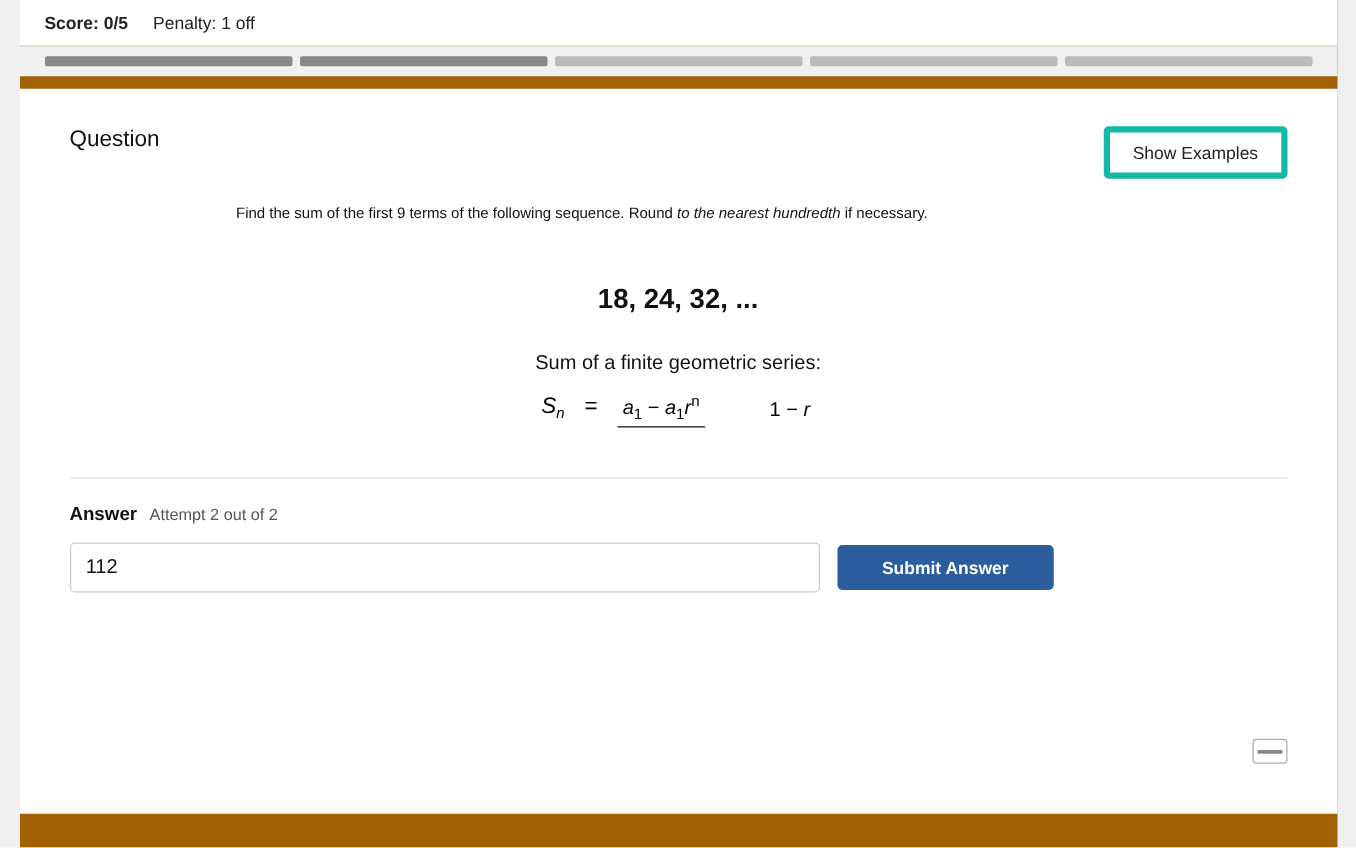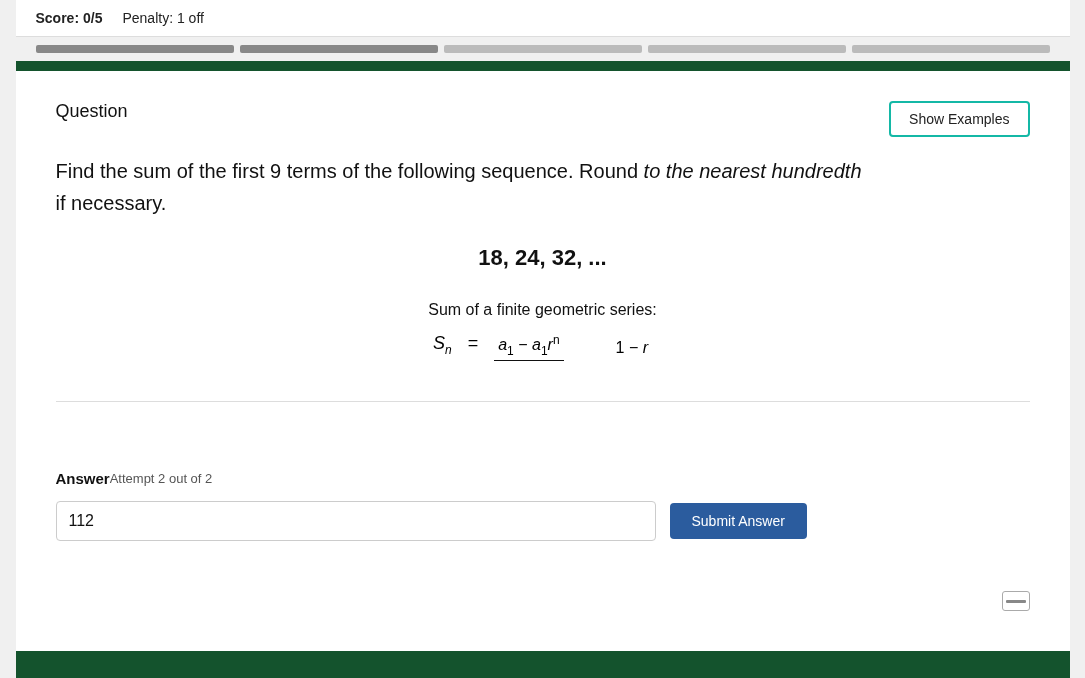--- a/index.html
+++ b/index.html
@@ -8,21 +8,21 @@
       background: #f0f0f0;
       display: flex;
       justify-content: center;
       align-items: flex-start;
       min-height: 678px;
       padding: 0;
     }
     .page-wrapper {
       width: 1054px;
       min-height: 678px;
-      background: #14532d;
+      background: #a16207;
     }
     .top-bar {
       background: #fff;
       padding: 10px 20px;
       display: flex;
       align-items: center;
       gap: 20px;
       border-bottom: 1px solid #ddd;
     }
     .score-text {
@@ -61,34 +61,35 @@
       justify-content: space-between;
       align-items: flex-start;
       margin-bottom: 18px;
     }
     .question-label {
       font-size: 18px;
       font-weight: normal;
       color: #111;
     }
     .show-examples-btn {
-      border: 2px solid #14b8a6;
+      border: 5px solid #14b8a6;
       background: #fff;
       padding: 8px 18px;
       font-size: 14px;
       color: #222;
       cursor: pointer;
       border-radius: 4px;
     }
     .question-text {
-      font-size: 20px;
+      font-size: 12px;
       color: #111;
       line-height: 1.6;
-      margin-bottom: 26px;
+      margin-bottom: 46px;
       max-width: 820px;
+      text-align: center;
     }
     .question-text em {
       font-style: italic;
     }
     .sequence-display {
       text-align: center;
       font-size: 22px;
       font-weight: bold;
       margin-bottom: 30px;
       color: #111;
@@ -133,22 +134,22 @@
       padding: 2px 4px 0 4px;
       margin-left: 48px;
     }
     .answer-section {
       border-top: 1px solid #ddd;
       padding-top: 20px;
     }
     .answer-label-row {
       display: flex;
       align-items: center;
+      gap: 10px;
       margin-bottom: 14px;
-      margin-top: 48px;
     }
     .answer-bold {
       font-size: 15px;
       font-weight: bold;
       color: #111;
     }
     .attempt-text {
       font-size: 13px;
       color: #555;
     }
@@ -165,23 +166,23 @@
       border-radius: 4px;
       padding: 10px 12px;
       font-size: 16px;
       color: #111;
       outline: none;
     }
     .submit-btn {
       background: #2b5c9e;
       color: #fff;
       border: none;
-      padding: 10px 22px;
-      font-size: 14px;
-      font-weight: normal;
+      padding: 10px 36px;
+      font-size: 14px;
+      font-weight: bold;
       border-radius: 4px;
       cursor: pointer;
     }
     .keyboard-icon {
       position: absolute;
       right: 40px;
       bottom: 40px;
       width: 28px;
       height: 20px;
       border: 1px solid #aaa;

